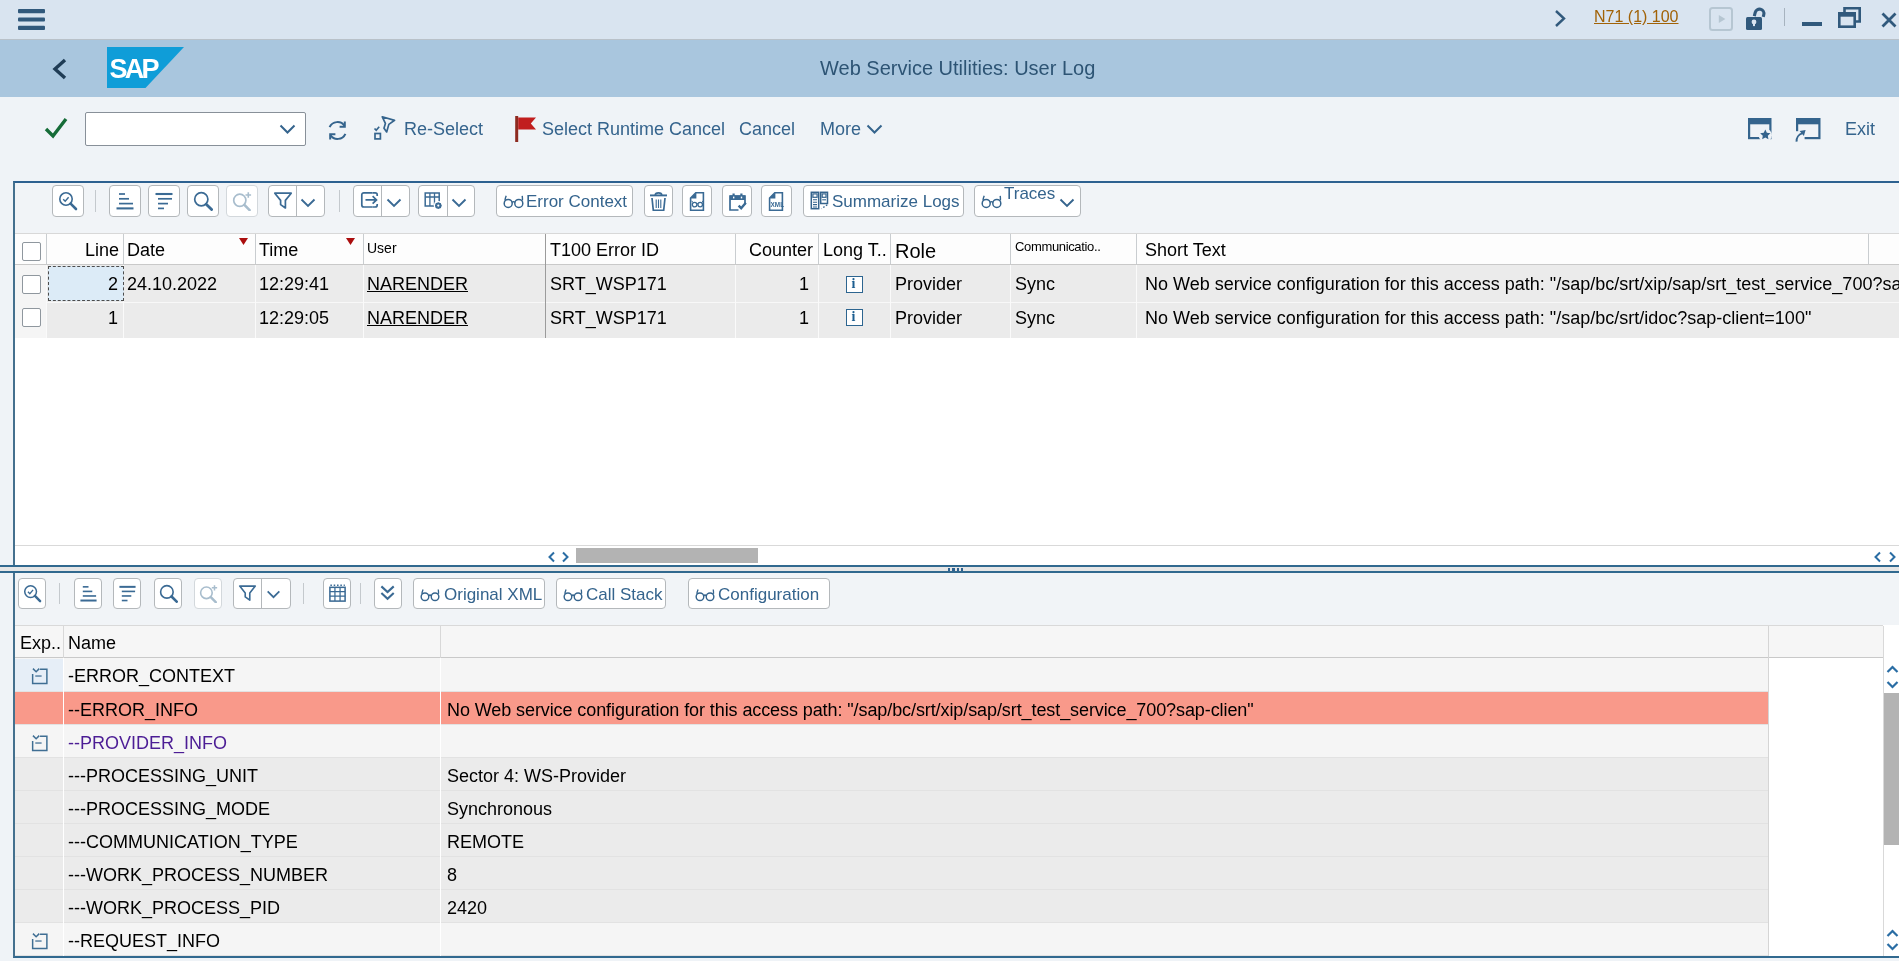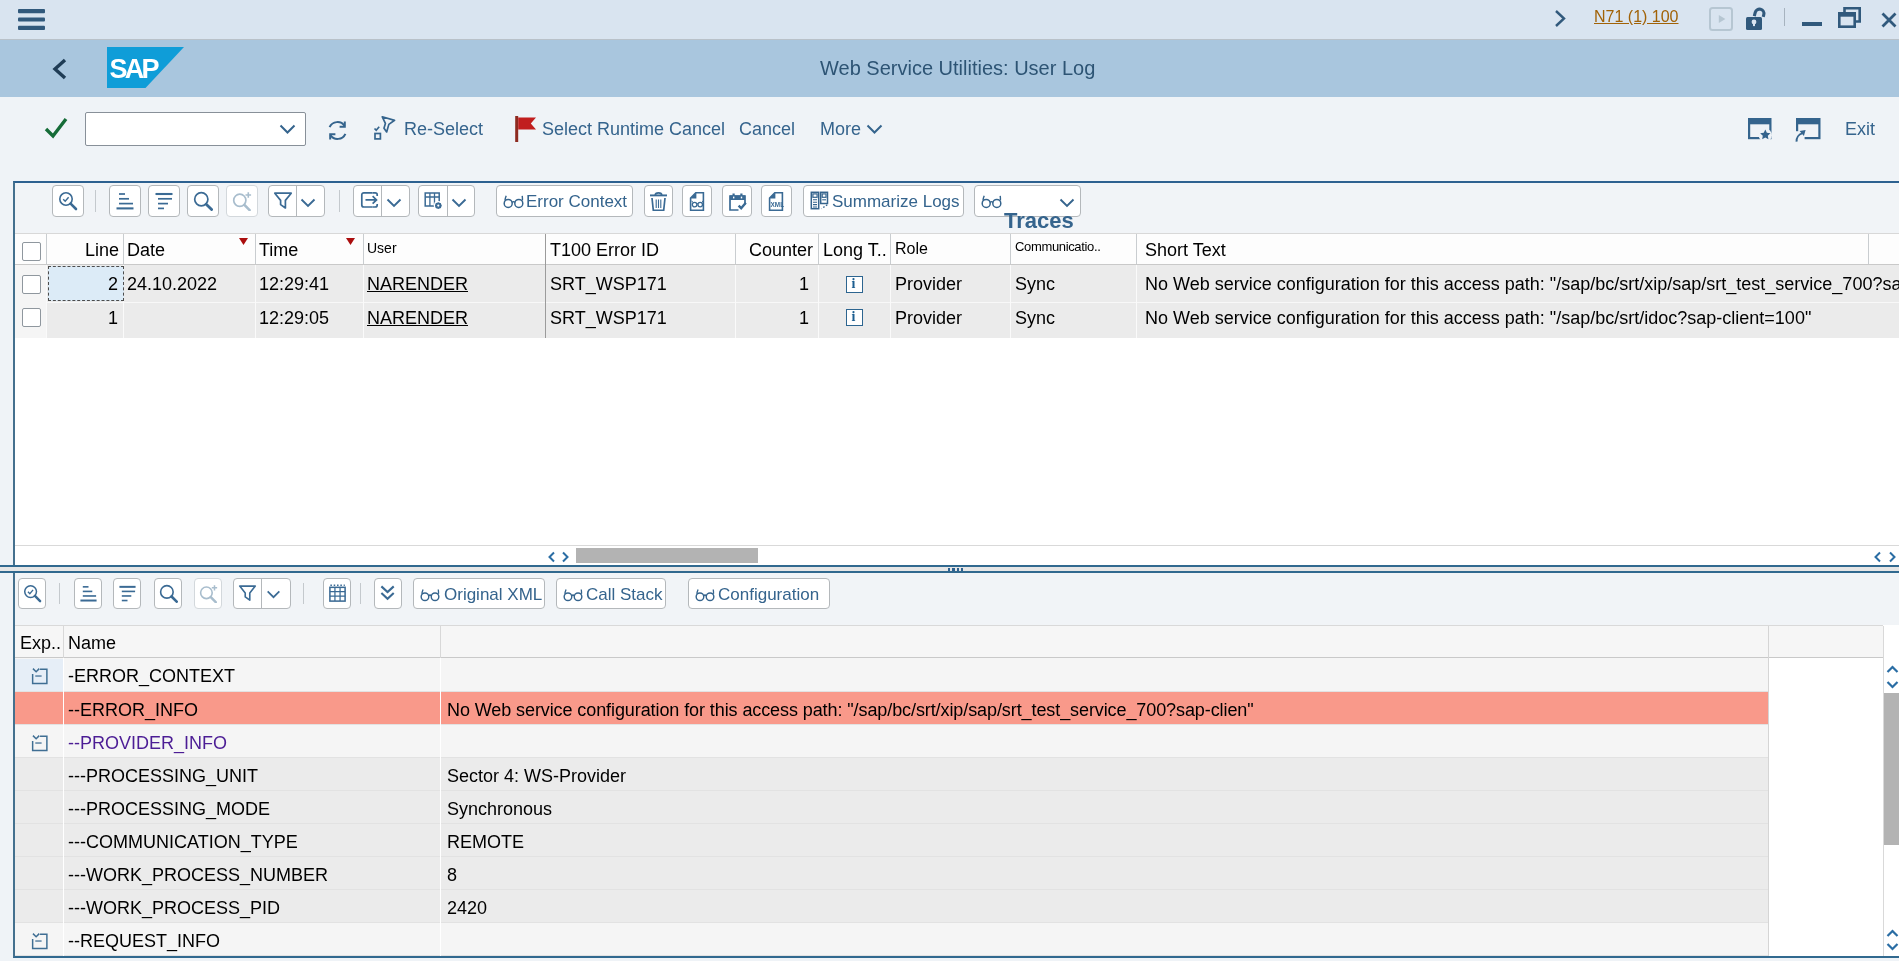--- a/index.html
+++ b/index.html
@@ -216,21 +216,21 @@
     <path d="M17.3 13.8 L11.6 17.6" stroke="#35648d" stroke-width="1.3" stroke-dasharray="1.6 1.7"></path>
   </svg>
 <div class="lk" style="left:832px;top:192px;font-size:17px;">Summarize Logs</div>
 <div class="ab" style="left:974px;top:185px;width:107px;height:32px;background:#fff;border:1px solid #b4b8bb;border-radius:4px;box-sizing:border-box;"></div>
 <svg class="ic" style="left:981px;top:190px;" width="21" height="20" viewBox="0 0 21 20">
     <circle cx="5.2" cy="13.4" r="4" fill="none" stroke="#35648d" stroke-width="1.5"></circle>
     <circle cx="15.8" cy="13.4" r="4" fill="none" stroke="#35648d" stroke-width="1.5"></circle>
     <path d="M9.2 12.6 q1.3 -2 2.6 0" fill="none" stroke="#35648d" stroke-width="1.4"></path>
     <path d="M3.2 5.8 Q2.2 8.2 2 10.4 M19.2 5.8 Q19.6 8.2 19.4 10.4" fill="none" stroke="#35648d" stroke-width="1.4"></path>
   </svg>
-<div class="lk" style="left:1004px;top:208px;font-size:22px;font-weight:bold;">Traces</div>
+<div class="lk" style="left:1004px;top:184px;font-size:17px;">Traces</div>
 <svg class="ic" style="left:1059px;top:198px;" width="16" height="10" viewBox="0 0 16 10">
     <path d="M1.5 1.5 L8 8 L14.5 1.5" fill="none" stroke="#35648d" stroke-width="1.9"></path>
   </svg>
 <div class="ab" style="left:15px;top:233px;width:1884px;height:32px;background:#fdfdfd;border-top:1px solid #d8d8d8;border-bottom:1px solid #c9c9c9;box-sizing:border-box;"></div>
 <div class="ab" style="left:46px;top:234px;width:1px;height:30px;background:#c9cdd0;"></div>
 <div class="ab" style="left:123px;top:234px;width:1px;height:30px;background:#c9cdd0;"></div>
 <div class="ab" style="left:255px;top:234px;width:1px;height:30px;background:#c9cdd0;"></div>
 <div class="ab" style="left:363px;top:234px;width:1px;height:30px;background:#c9cdd0;"></div>
 <div class="ab" style="left:545px;top:234px;width:1px;height:30px;background:#c9cdd0;"></div>
 <div class="ab" style="left:735px;top:234px;width:1px;height:30px;background:#c9cdd0;"></div>
@@ -239,21 +239,21 @@
 <div class="ab" style="left:1010px;top:234px;width:1px;height:30px;background:#c9cdd0;"></div>
 <div class="ab" style="left:1136px;top:234px;width:1px;height:30px;background:#c9cdd0;"></div>
 <div class="ab" style="left:1868px;top:234px;width:1px;height:30px;background:#c9cdd0;"></div>
 <div class="ab" style="left:85px;top:240px;font-size:18px;color:#000;white-space:nowrap;">Line</div>
 <div class="ab" style="left:127px;top:240px;font-size:18px;color:#000;white-space:nowrap;">Date</div>
 <div class="ab" style="left:259px;top:240px;font-size:18px;color:#000;white-space:nowrap;">Time</div>
 <div class="ab" style="left:367px;top:240px;font-size:14px;color:#000;white-space:nowrap;">User</div>
 <div class="ab" style="left:550px;top:240px;font-size:18px;color:#000;white-space:nowrap;">T100 Error ID</div>
 <div class="ab" style="left:749px;top:240px;font-size:18px;color:#000;white-space:nowrap;">Counter</div>
 <div class="ab" style="left:823px;top:240px;font-size:18px;color:#000;white-space:nowrap;">Long T..</div>
-<div class="ab" style="left:895px;top:240px;font-size:16px;color:#000;white-space:nowrap;">Role</div>
+<div class="ab" style="left:895px;top:240px;font-size:20px;color:#000;white-space:nowrap;">Role</div>
 <div class="ab" style="left:1015px;top:239px;width:121px;overflow:hidden;font-size:13px;letter-spacing:-0.35px;color:#000;white-space:nowrap;">Communicatio..</div>
 <div class="ab" style="left:1145px;top:240px;font-size:18px;color:#000;white-space:nowrap;">Short Text</div>
 <svg class="ic" style="left:239px;top:238px;" width="9" height="7" viewBox="0 0 9 7">
     <path d="M0 0 H9 L4.5 7 Z" fill="#ab0e0e"></path>
   </svg>
 <svg class="ic" style="left:346px;top:238px;" width="9" height="7" viewBox="0 0 9 7">
     <path d="M0 0 H9 L4.5 7 Z" fill="#ab0e0e"></path>
   </svg>
 <div class="cb" style="left:22px;top:242px;"></div>
 <div class="ab" style="left:15px;top:265px;width:1884px;height:37px;background:#ebebeb;"></div>

